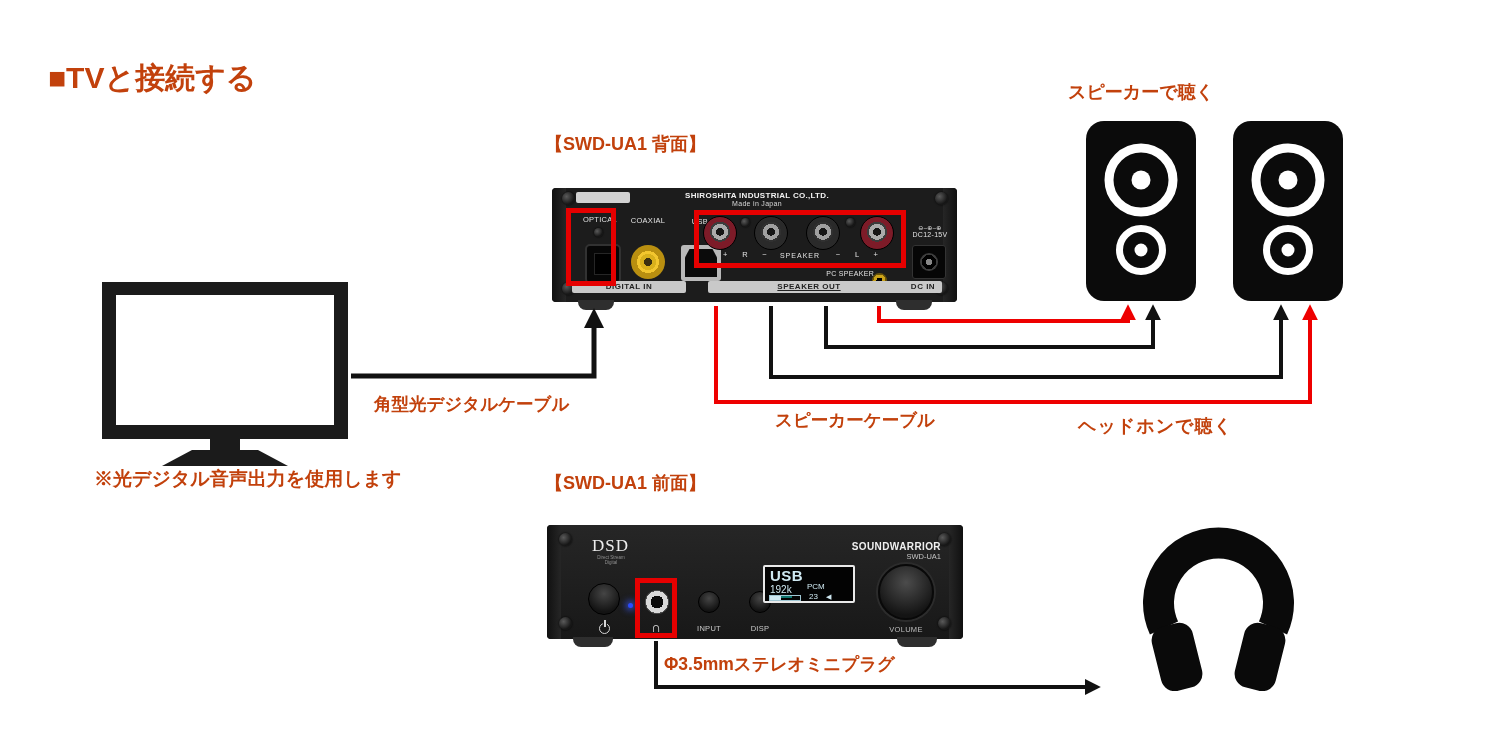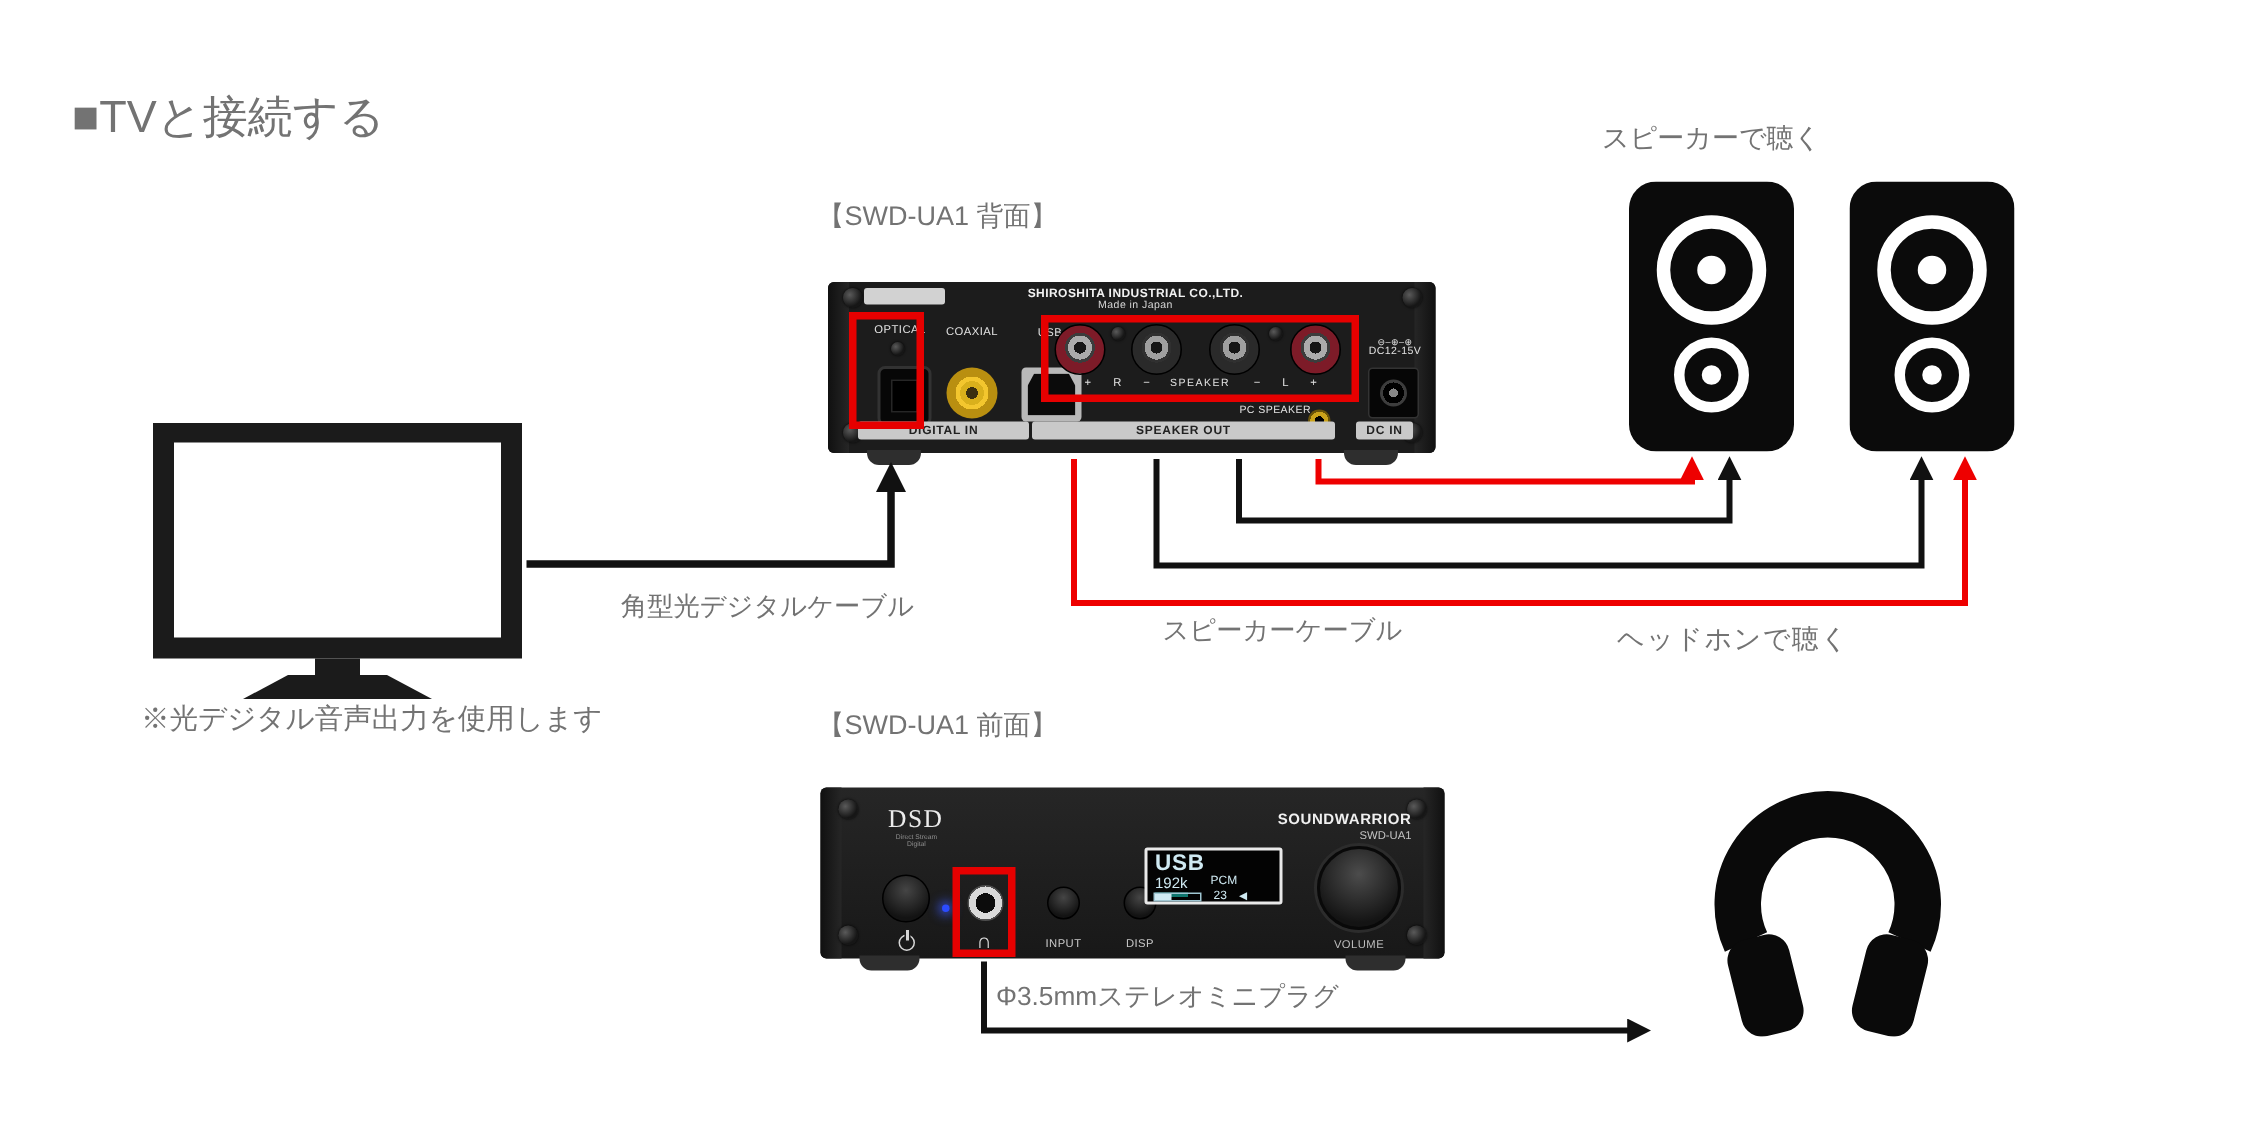--- a/index.html
+++ b/index.html
@@ -2,21 +2,21 @@
 <html><head>
 <meta charset="utf-8">
 <style>
   * { box-sizing: border-box; margin: 0; padding: 0; }
   html,body { background:#fff; }
   .canvas {
     position: relative; width: 1500px; height: 750px; background: #fff;
     font-family: "Liberation Sans", sans-serif; overflow: hidden;
   }
   .abs { position: absolute; }
-  .lbl { position: absolute; font-weight: 400; color: #737373; white-space: nowrap; }
+  .lbl { position: absolute; font-weight: 700; color: #c2410c; white-space: nowrap; }
 
   
   .panel { position: absolute; background: #1c1c1c; border-radius: 4px; }
   .edge { position: absolute; top: 0; width: 14px; height: 100%; }
   .edge.l { left: 0; border-radius: 4px 0 0 4px; background: linear-gradient(90deg,#101010,#262626); }
   .edge.r { right: 0; border-radius: 0 4px 4px 0; background: linear-gradient(270deg,#101010,#262626); }
   .screw { position: absolute; border-radius: 50%;
     background: radial-gradient(circle at 35% 35%, #5a5a5a, #161616 65%);
     width: 13px; height: 13px; box-shadow: 0 0 2px #000; }
   .screw.sm { width: 9px; height: 9px; }
@@ -122,21 +122,21 @@
     <div class="ptext" style="left:258px; top:62px; width:94px; word-spacing:12px; font-size:7.5px;">− L +</div>
 
     <div class="ptext" style="left:252px; top:82px; width:70px; text-align:right; font-size:7px;">PC SPEAKER</div>
     <div class="minijack" style="left:320px; top:85px;"></div>
 
     <div class="ptext" style="left:352px; top:36px; width:52px; font-size:6px;">⊖–⊕–⊕</div>
     <div class="ptext" style="left:348px; top:43px; width:60px; font-size:7px;">DC12-15V</div>
     <div class="dcjack" style="left:360px; top:57px;"></div>
 
     <div class="strip" style="left:20px; top:93px; width:114px;">DIGITAL IN</div>
-    <div class="strip" style="left:136px; top:93px; width:202px;">SPEAKER OUT</div>
+    <div class="strip" style="left:156px; top:93px; width:202px;text-decoration:underline;">SPEAKER OUT</div>
     <div class="strip" style="left:352px; top:93px; width:38px;">DC IN</div>
 
     <div class="foot" style="left:26px; top:112px; width:36px;"></div>
     <div class="foot" style="left:344px; top:112px; width:36px;"></div>
   </div>
 
   <div class="lbl" style="left:1068px; top:80px; font-size:18px;">スピーカーで聴く</div>
   <svg class="abs" style="left:1086px; top:121px;" width="110" height="180" viewBox="0 0 110 180">
     <rect x="0" y="0" width="110" height="180" rx="18" fill="#0b0b0b"></rect>
     <circle cx="55" cy="59" r="32" fill="none" stroke="#fff" stroke-width="9"></circle>
@@ -145,21 +145,21 @@
     <circle cx="55" cy="129" r="6.5" fill="#fff"></circle>
   </svg>
   <svg class="abs" style="left:1233px; top:121px;" width="110" height="180" viewBox="0 0 110 180">
     <rect x="0" y="0" width="110" height="180" rx="18" fill="#0b0b0b"></rect>
     <circle cx="55" cy="59" r="32" fill="none" stroke="#fff" stroke-width="9"></circle>
     <circle cx="55" cy="59" r="9.5" fill="#fff"></circle>
     <circle cx="55" cy="129" r="21.5" fill="none" stroke="#fff" stroke-width="7"></circle>
     <circle cx="55" cy="129" r="6.5" fill="#fff"></circle>
   </svg>
 
-  <div class="lbl" style="left:374px; top:392px; font-size:17.5px;margin-left:40px;">角型光デジタルケーブル</div>
+  <div class="lbl" style="left:374px; top:392px; font-size:17.5px;">角型光デジタルケーブル</div>
   <div class="lbl" style="left:775px; top:408px; font-size:17.5px;">スピーカーケーブル</div>
   <div class="lbl" style="left:1078px; top:414px; font-size:18px; letter-spacing:1px;">ヘッドホンで聴く</div>
 
   <div class="lbl" style="left:545px; top:471px; font-size:18px;">【SWD-UA1 前面】</div>
 
   <div class="panel" style="left:547px; top:525px; width:416px; height:114px; background:linear-gradient(180deg,#262626,#181818);">
     <div class="edge l"></div>
     <div class="edge r"></div>
     <div class="screw" style="left:12px; top:8px;"></div>
     <div class="screw" style="left:391px; top:8px;"></div>

